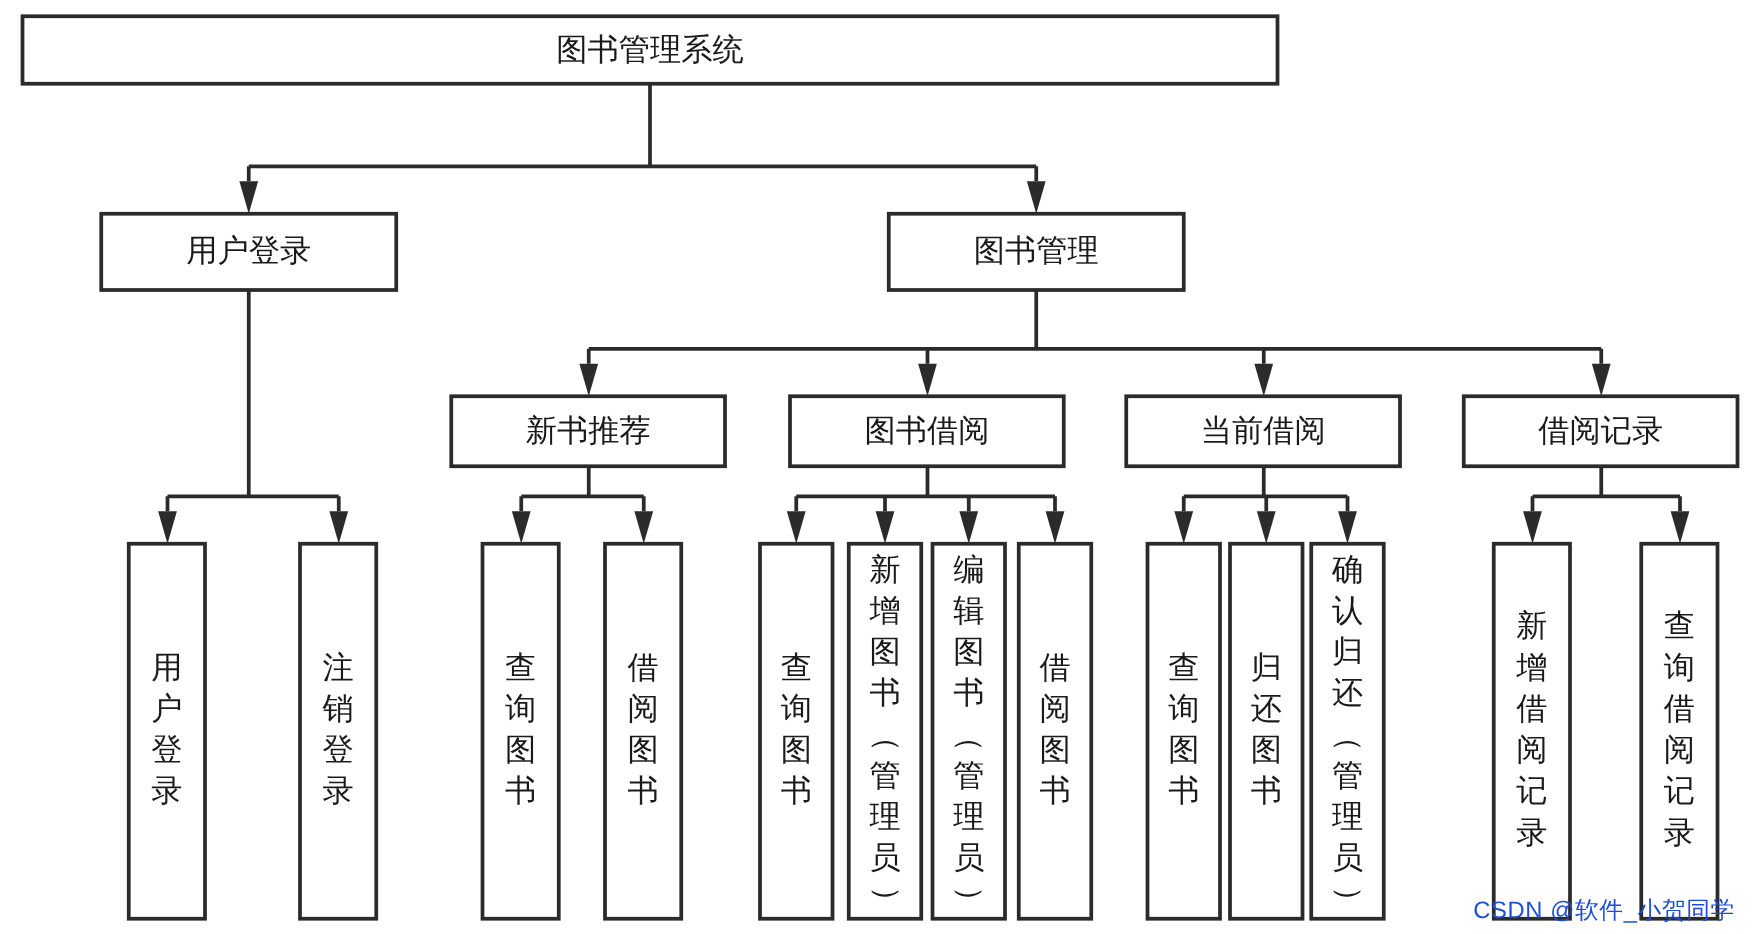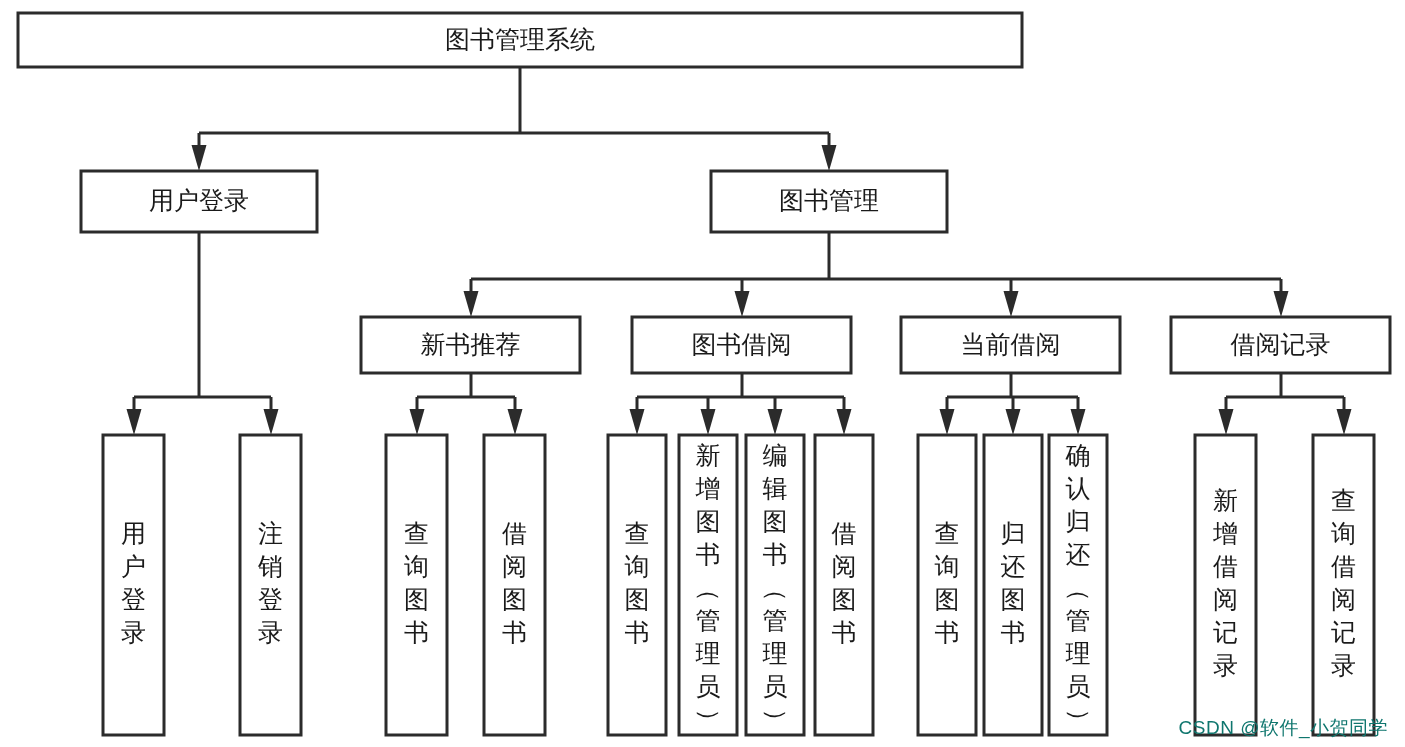--- a/index.html
+++ b/index.html
@@ -55,21 +55,21 @@
     font-family: "Liberation Sans", "DejaVu Sans", sans-serif;
     font-size: 25px;
     text-anchor: middle;
   }
   .watermark {
     position: absolute;
     right: 12px;
     bottom: 6px;
     font-family: "Liberation Sans", "DejaVu Sans", sans-serif;
     font-size: 19px;
-    color: #0f766e;
+    color: #1d4ed8;
     letter-spacing: 0.5px;
     white-space: nowrap;
     user-select: none;
   }
 </style>
 </head>
 <body>
 
 <div id="diagram-root">
   <svg id="tree-svg" viewBox="0 0 1405 747">

